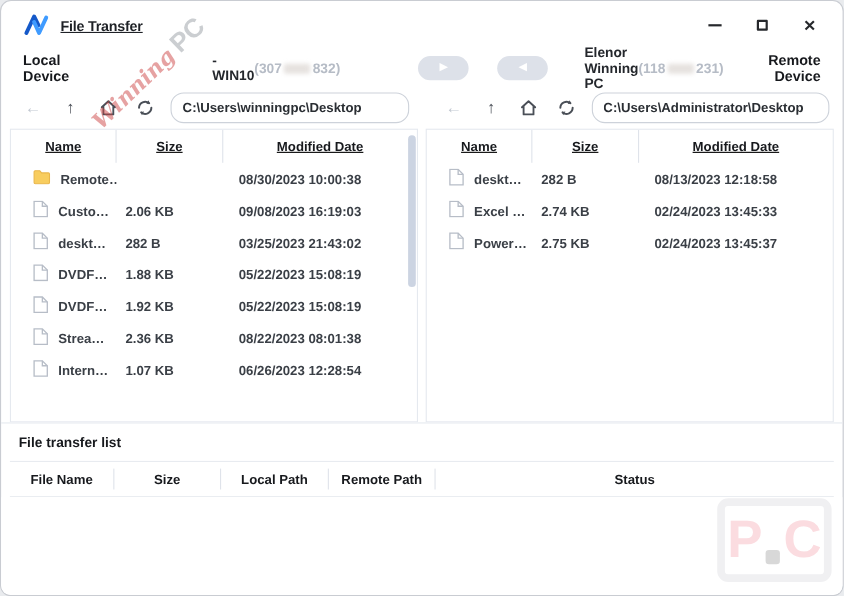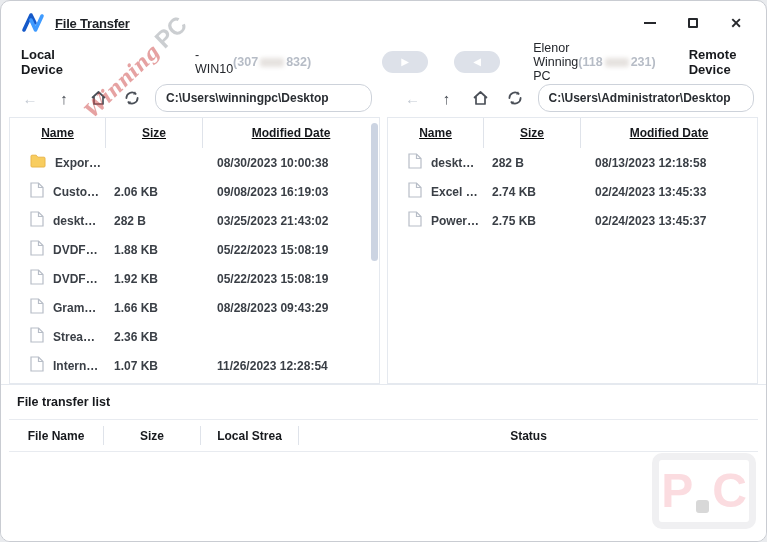--- a/index.html
+++ b/index.html
@@ -15,31 +15,31 @@
   .win-controls { margin-left:auto; display:flex; align-items:center; gap:27px; padding-right:2px; }
   .win-btn { width:16px; height:16px; display:flex; align-items:center; justify-content:center; cursor:pointer; }
   .min-bar { width:12px; height:2px; background:#26282c; }
   .max-box { width:10px; height:10px; border:2px solid #26282c; border-radius:1px; }
   .close-glyph { font-size:14px; font-weight:700; color:#26282c; line-height:1; }
 
   
   .devicebar { height:34px; display:flex; align-items:center; padding:0 20px;gap:33px; }
   .device-label { font-size:13px; font-weight:700; color:#17191d; }
   .device-name-group { display:flex; align-items:center; font-size:12.5px; }
-  .device-name { font-weight:400; color:#24272c; }
+  .device-name { font-weight:700; color:#24272c; }
   .device-id { color:#b6bcc6; font-weight:600; display:flex; align-items:center; }
   .blur-chip { display:inline-block; width:24px; height:9px; background:#e6e2df;
                filter:blur(2px); border-radius:2px; margin:0 2px; }
   .local-group { margin-left:92px; }
   .transfer-btns { margin-left:38px; display:flex; gap:26px; }
   .pill-btn { width:46px; height:22px; border-radius:11px; background:#dde1e9; border:none;
               display:flex; align-items:center; justify-content:center; cursor:pointer; }
   .pill-arrow { color:#fff; font-size:10px; line-height:1; }
   .remote-group { margin-left:auto; }
-  .remote-label { margin-left:0; }
+  .remote-label { margin-left:0;text-align:right; }
 
   
   .toolbars { height:38px; display:flex; align-items:center; }
   .toolbar { flex:1; display:flex; align-items:center; padding:0 12px; }
   .tool-icon { width:34px; height:26px; display:flex; align-items:center; justify-content:center;
                font-size:15px; font-weight:700; color:#4a4f57; cursor:pointer; }
   .tool-icon.disabled { color:#c3c9d2; }
   .path-input { flex:1; height:28px; margin-left:6px; border:1px solid #cdd2da; border-radius:12px;
                 padding:0 10px; font-size:12px; font-weight:600; color:#2a2e33;
                 font-family:"Liberation Sans", sans-serif; outline:none; background:#fff; }
@@ -181,21 +181,21 @@
         <span class="ph-cell col-name sep-r">Name</span>
         <span class="ph-cell col-size sep-r">Size</span>
         <span class="ph-cell col-date">Modified Date</span>
       </div>
       <div id="left-rows">
           <div class="file-row">
             <span class="fr-name">
               <span><svg width="16" height="14" viewBox="0 0 16 14">
                   <path d="M1 2.2 Q1 1.2 2 1.2 h4.2 l1.6 2 h6.2 q1 0 1 1 V12 q0 1 -1 1 H2 q-1 0 -1 -1 Z" fill="#f8cd5f" stroke="#e9b64b" stroke-width="1"></path>
                 </svg></span>
-              <span>Expor…</span>
+              <span>Remote…</span>
             </span>
             <span class="fr-size"></span>
             <span class="fr-date">08/30/2023 10:00:38</span>
           </div>
           <div class="file-row">
             <span class="fr-name">
               <span><svg width="14" height="16" viewBox="0 0 14 16">
                   <path d="M1 1 h7.5 L13 5.5 V15 H1 Z" fill="#ffffff" stroke="#b7bdc7" stroke-width="1.2"></path>
                   <path d="M8.5 1 V5.5 H13" fill="none" stroke="#b7bdc7" stroke-width="1.2"></path>
                 </svg></span>
@@ -236,45 +236,35 @@
             </span>
             <span class="fr-size">1.92 KB</span>
             <span class="fr-date">05/22/2023 15:08:19</span>
           </div>
           <div class="file-row">
             <span class="fr-name">
               <span><svg width="14" height="16" viewBox="0 0 14 16">
                   <path d="M1 1 h7.5 L13 5.5 V15 H1 Z" fill="#ffffff" stroke="#b7bdc7" stroke-width="1.2"></path>
                   <path d="M8.5 1 V5.5 H13" fill="none" stroke="#b7bdc7" stroke-width="1.2"></path>
                 </svg></span>
-              <span>Gram…</span>
-            </span>
-            <span class="fr-size">1.66 KB</span>
-            <span class="fr-date">08/28/2023 09:43:29</span>
-          </div>
-          <div class="file-row">
-            <span class="fr-name">
-              <span><svg width="14" height="16" viewBox="0 0 14 16">
-                  <path d="M1 1 h7.5 L13 5.5 V15 H1 Z" fill="#ffffff" stroke="#b7bdc7" stroke-width="1.2"></path>
-                  <path d="M8.5 1 V5.5 H13" fill="none" stroke="#b7bdc7" stroke-width="1.2"></path>
-                </svg></span>
               <span>Strea…</span>
             </span>
             <span class="fr-size">2.36 KB</span>
+            <span class="fr-date">08/22/2023 08:01:38</span>
           </div>
           <div class="file-row">
             <span class="fr-name">
               <span><svg width="14" height="16" viewBox="0 0 14 16">
                   <path d="M1 1 h7.5 L13 5.5 V15 H1 Z" fill="#ffffff" stroke="#b7bdc7" stroke-width="1.2"></path>
                   <path d="M8.5 1 V5.5 H13" fill="none" stroke="#b7bdc7" stroke-width="1.2"></path>
                 </svg></span>
               <span>Intern…</span>
             </span>
             <span class="fr-size">1.07 KB</span>
-            <span class="fr-date">11/26/2023 12:28:54</span>
+            <span class="fr-date">06/26/2023 12:28:54</span>
           </div>
         </div>
       <div class="scroll-thumb"></div>
     </div>
     <div class="panel">
       <div class="panel-header">
         <span class="ph-cell col-name sep-r">Name</span>
         <span class="ph-cell col-size sep-r">Size</span>
         <span class="ph-cell col-date">Modified Date</span>
       </div>
@@ -314,21 +304,22 @@
           </div>
         </div>
     </div>
   </div>
 
   <div class="transfer">
     <div class="transfer-title">File transfer list</div>
     <div class="transfer-header">
       <span class="th-cell tc1 sep-r">File Name</span>
       <span class="th-cell tc2 sep-r">Size</span>
-      <span class="th-cell tc3 sep-r">Local Strea</span>
+      <span class="th-cell tc3 sep-r">Local Path</span>
+      <span class="th-cell tc4 sep-r">Remote Path</span>
       <span class="th-cell tc5">Status</span>
     </div>
     <div class="transfer-body"></div>
   </div>
 
   <div class="wm-diag">
     <span class="wm-word1">Winning</span>
     <span class="wm-word2">PC</span>
   </div>
   <div class="wm-box">

